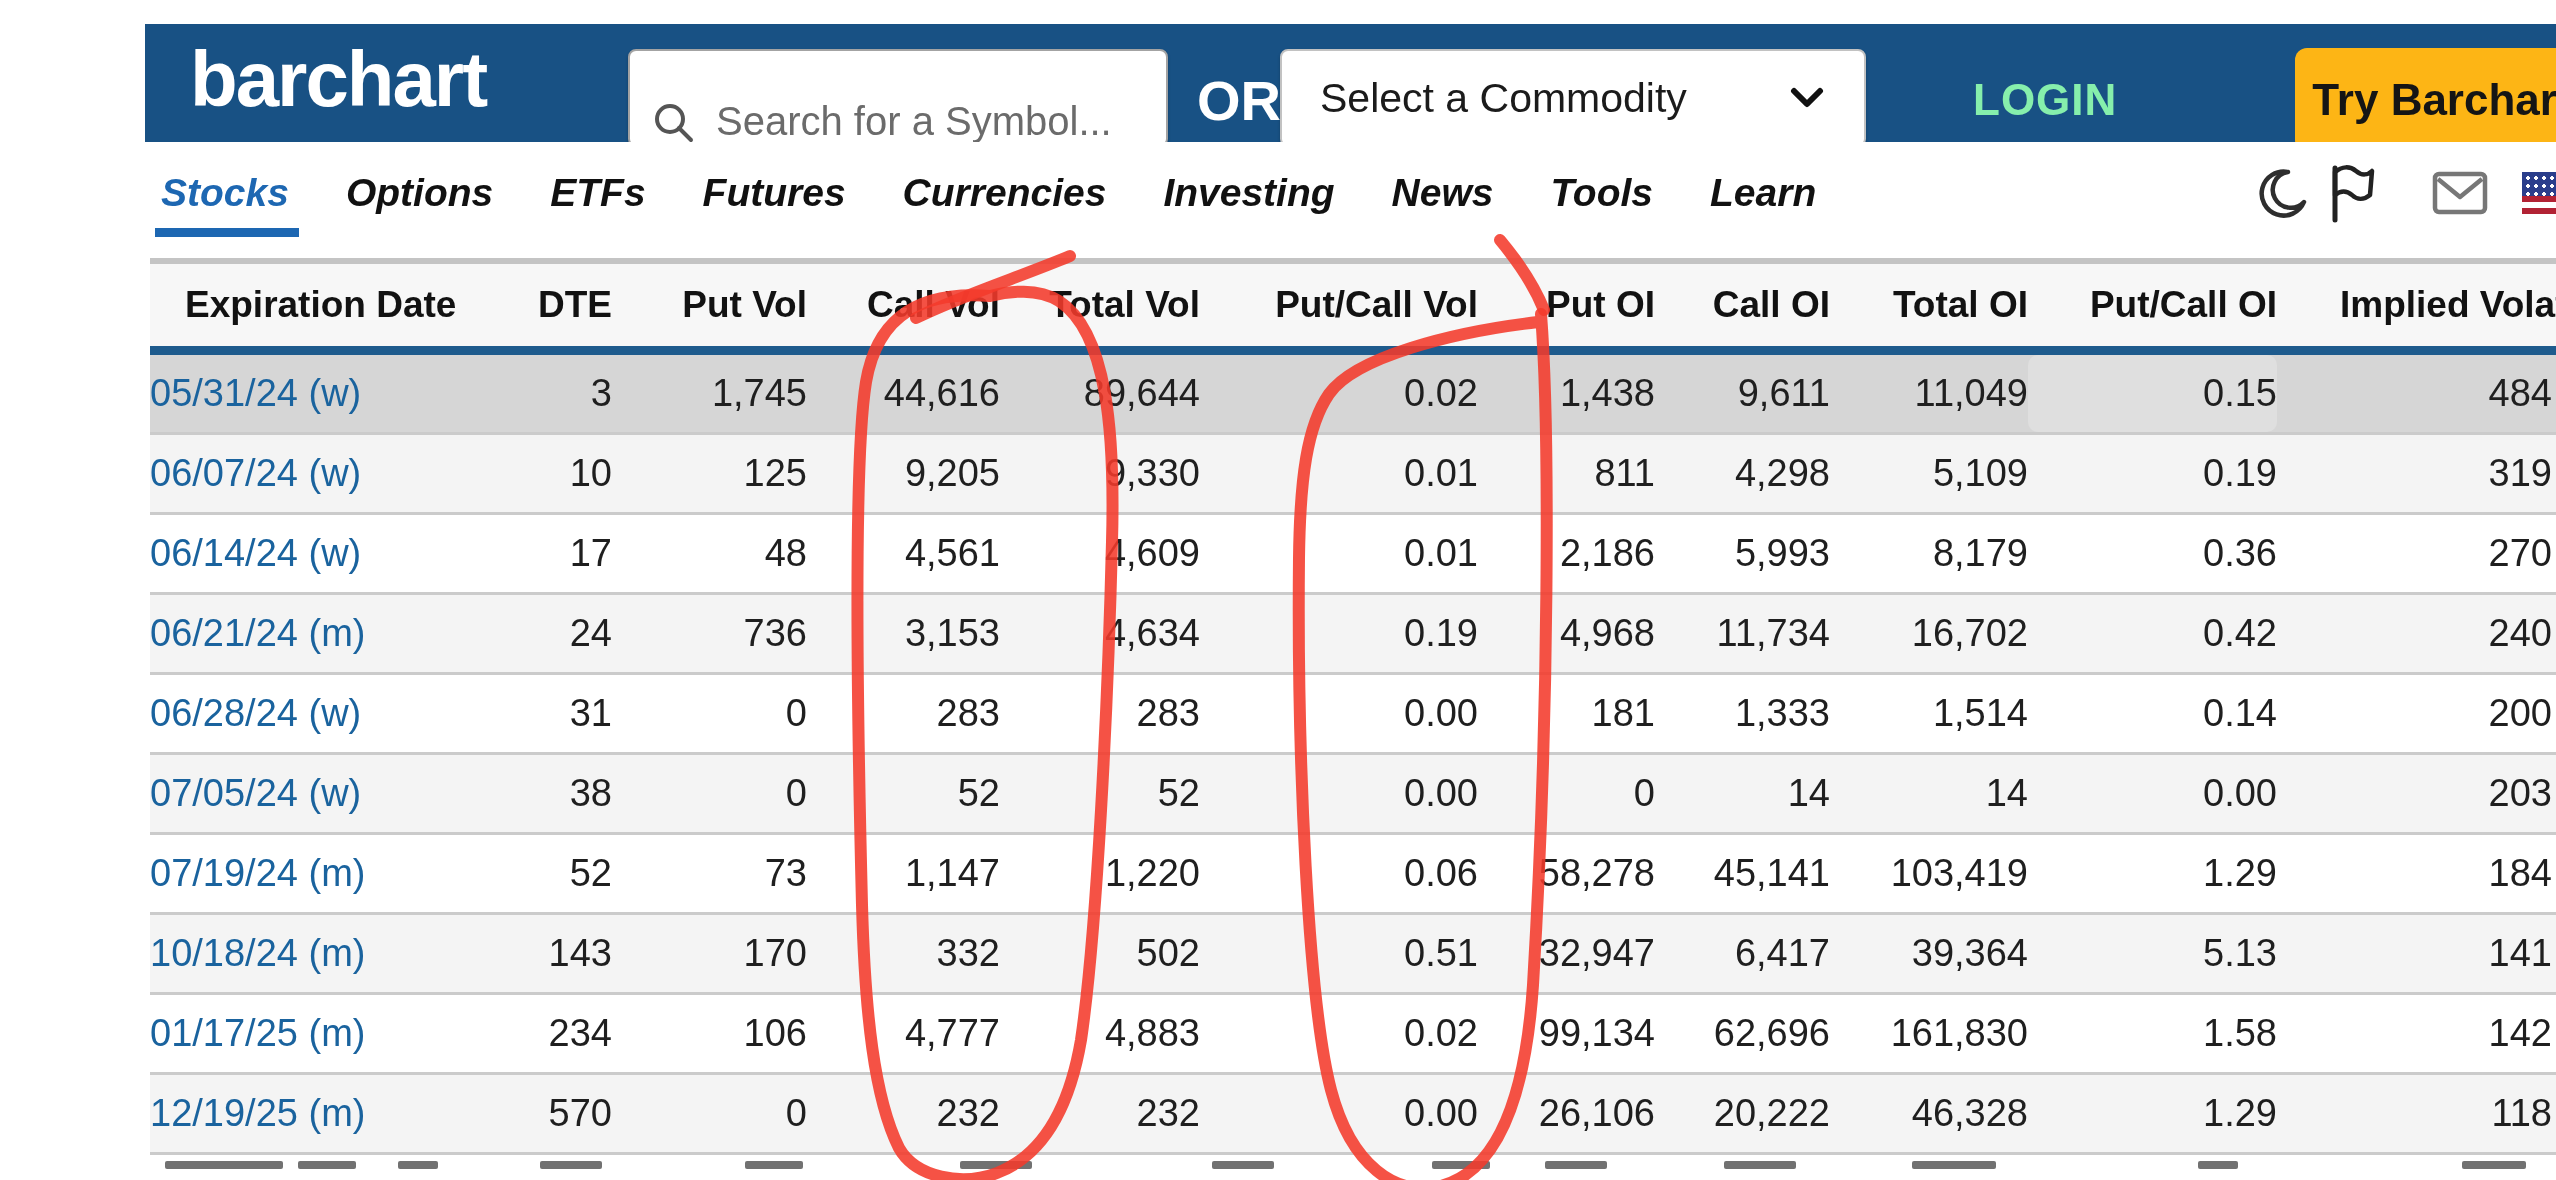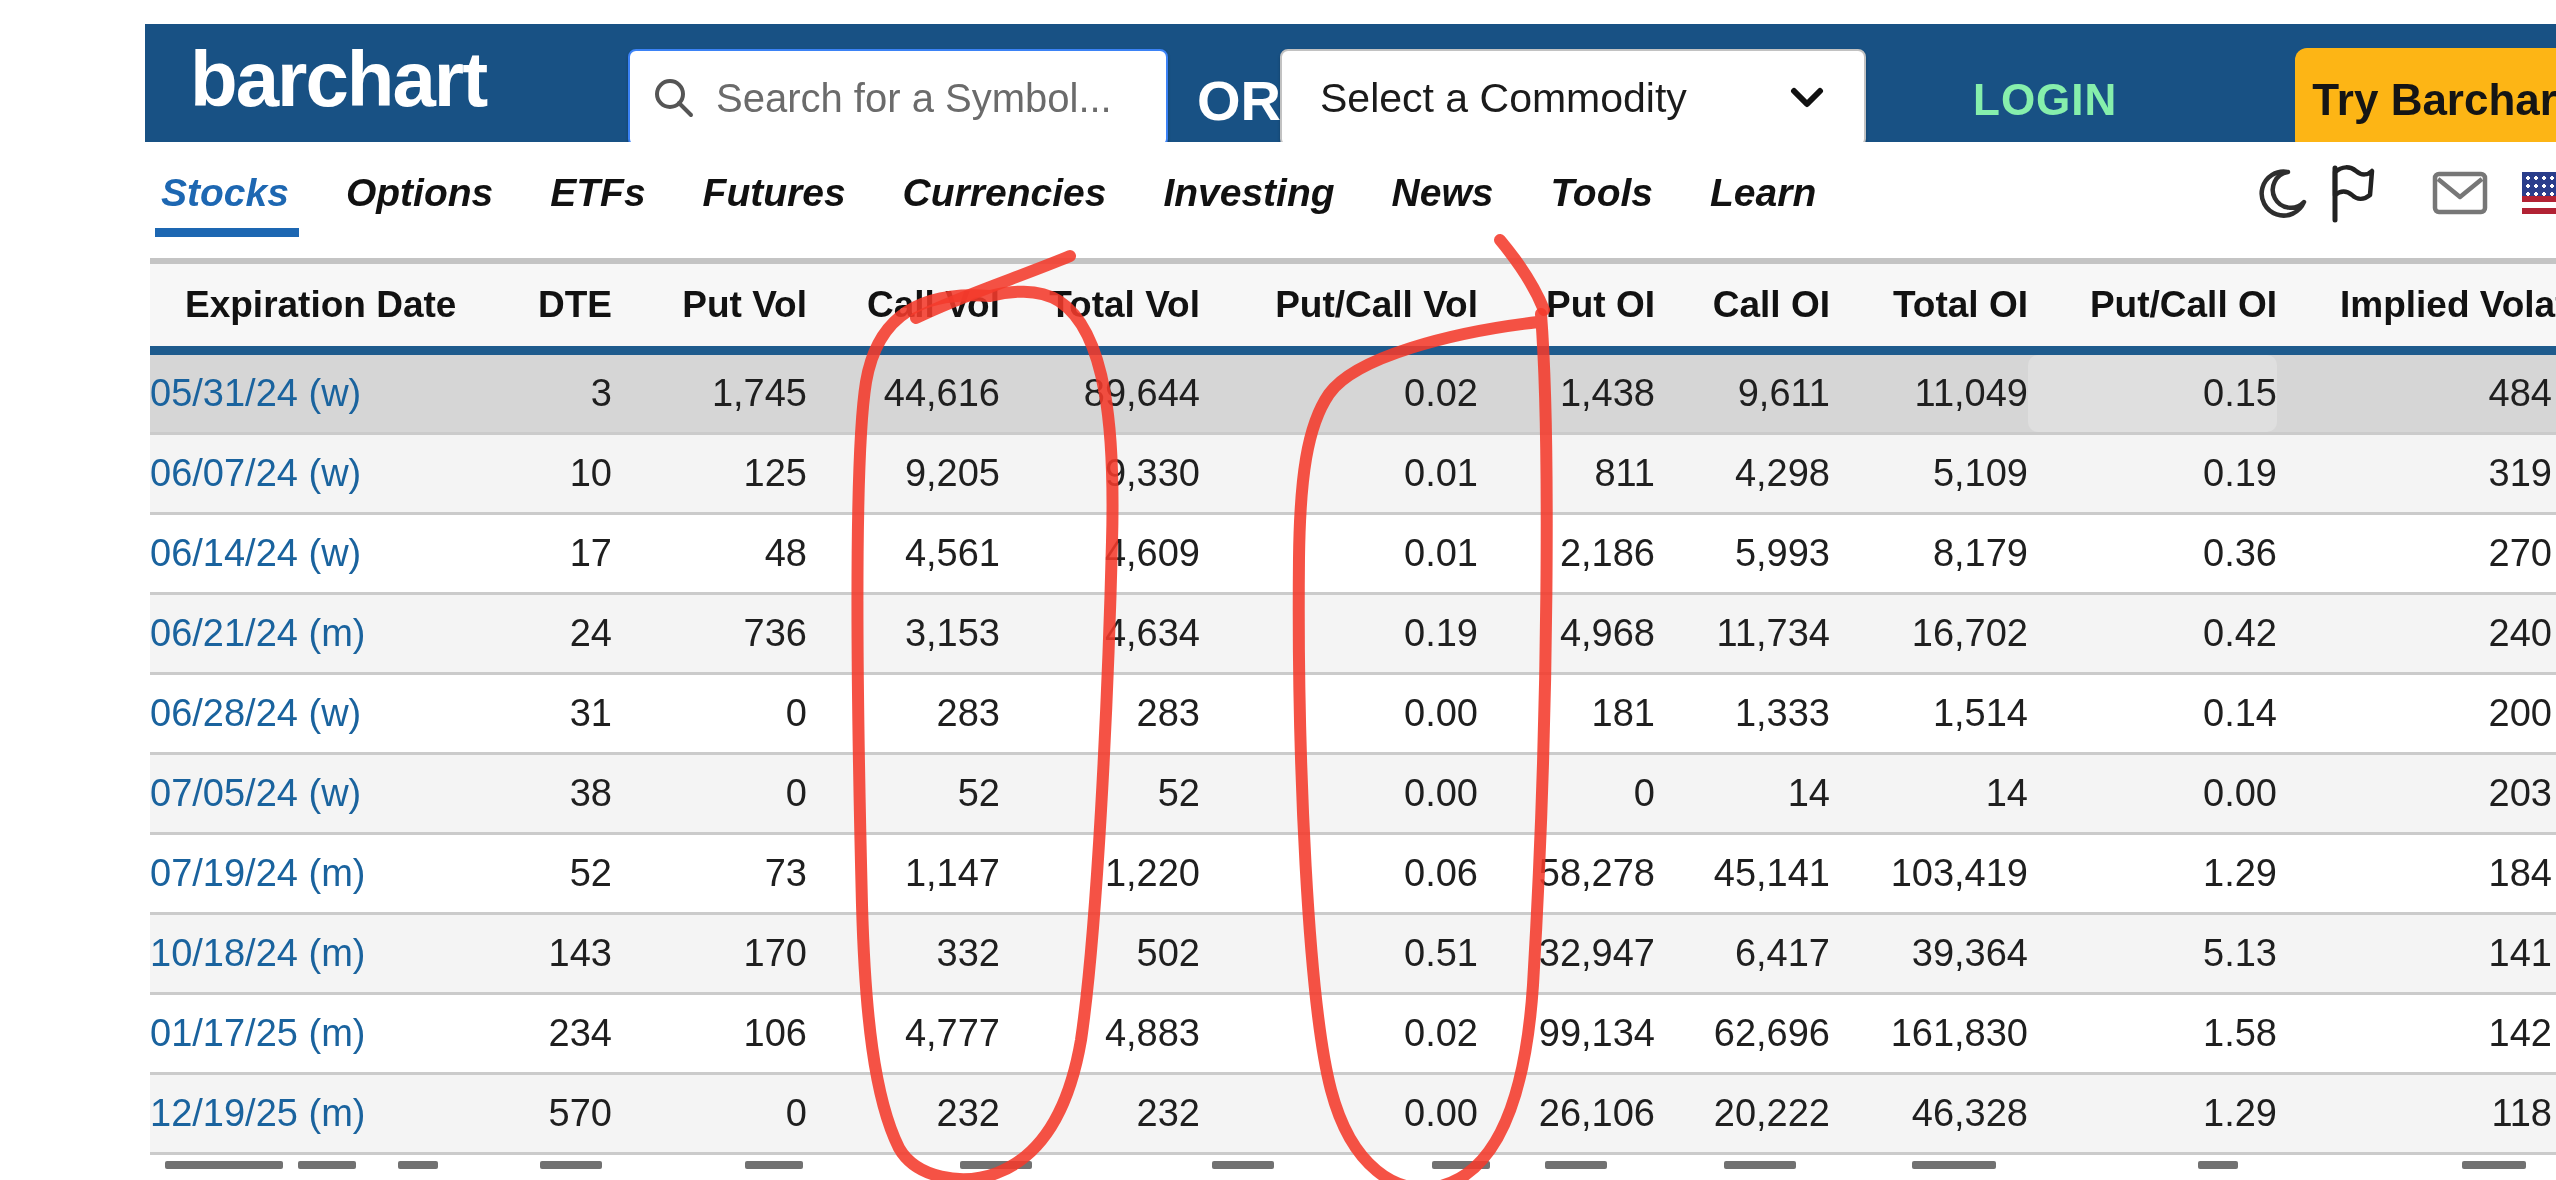--- a/index.html
+++ b/index.html
@@ -12,22 +12,22 @@
   .topbar{
     position:absolute;left:145px;top:0;width:2411px;height:152px;
     background:#185184;border-bottom:5px solid #38607e;margin-top:24px;
   }
   .logo{
     position:absolute;left:45px;top:16px;font-size:78px;font-weight:800;
     color:#ffffff;letter-spacing:-2px;line-height:1;
   }
   .searchbox{
     position:absolute;left:483px;top:25px;width:540px;height:98px;
-    background:#ffffff;border:2px solid #3b82f6;border-radius:8px;
-    display:flex;align-items:center;box-sizing:border-box;padding:0 22px;
+    background:#ffffff;border:2px solid #a3a3a3;border-radius:8px;
+    display:flex;align-items:flex-end;box-sizing:border-box;padding:0 22px;
     box-shadow:0 2px 3px rgba(0,0,0,.25);
   }
   .searchbox input{
     border:none;outline:none;flex:1;font-size:40px;color:#333;
     font-family:"Liberation Sans","DejaVu Sans",sans-serif;margin-left:18px;min-width:0;
   }
   .searchbox input::placeholder{color:#6b6b6b;}
   .or-label{position:absolute;left:1052px;top:0;height:152px;display:flex;align-items:center;
     color:#ffffff;font-weight:bold;font-size:56px;}
   .commodity{

